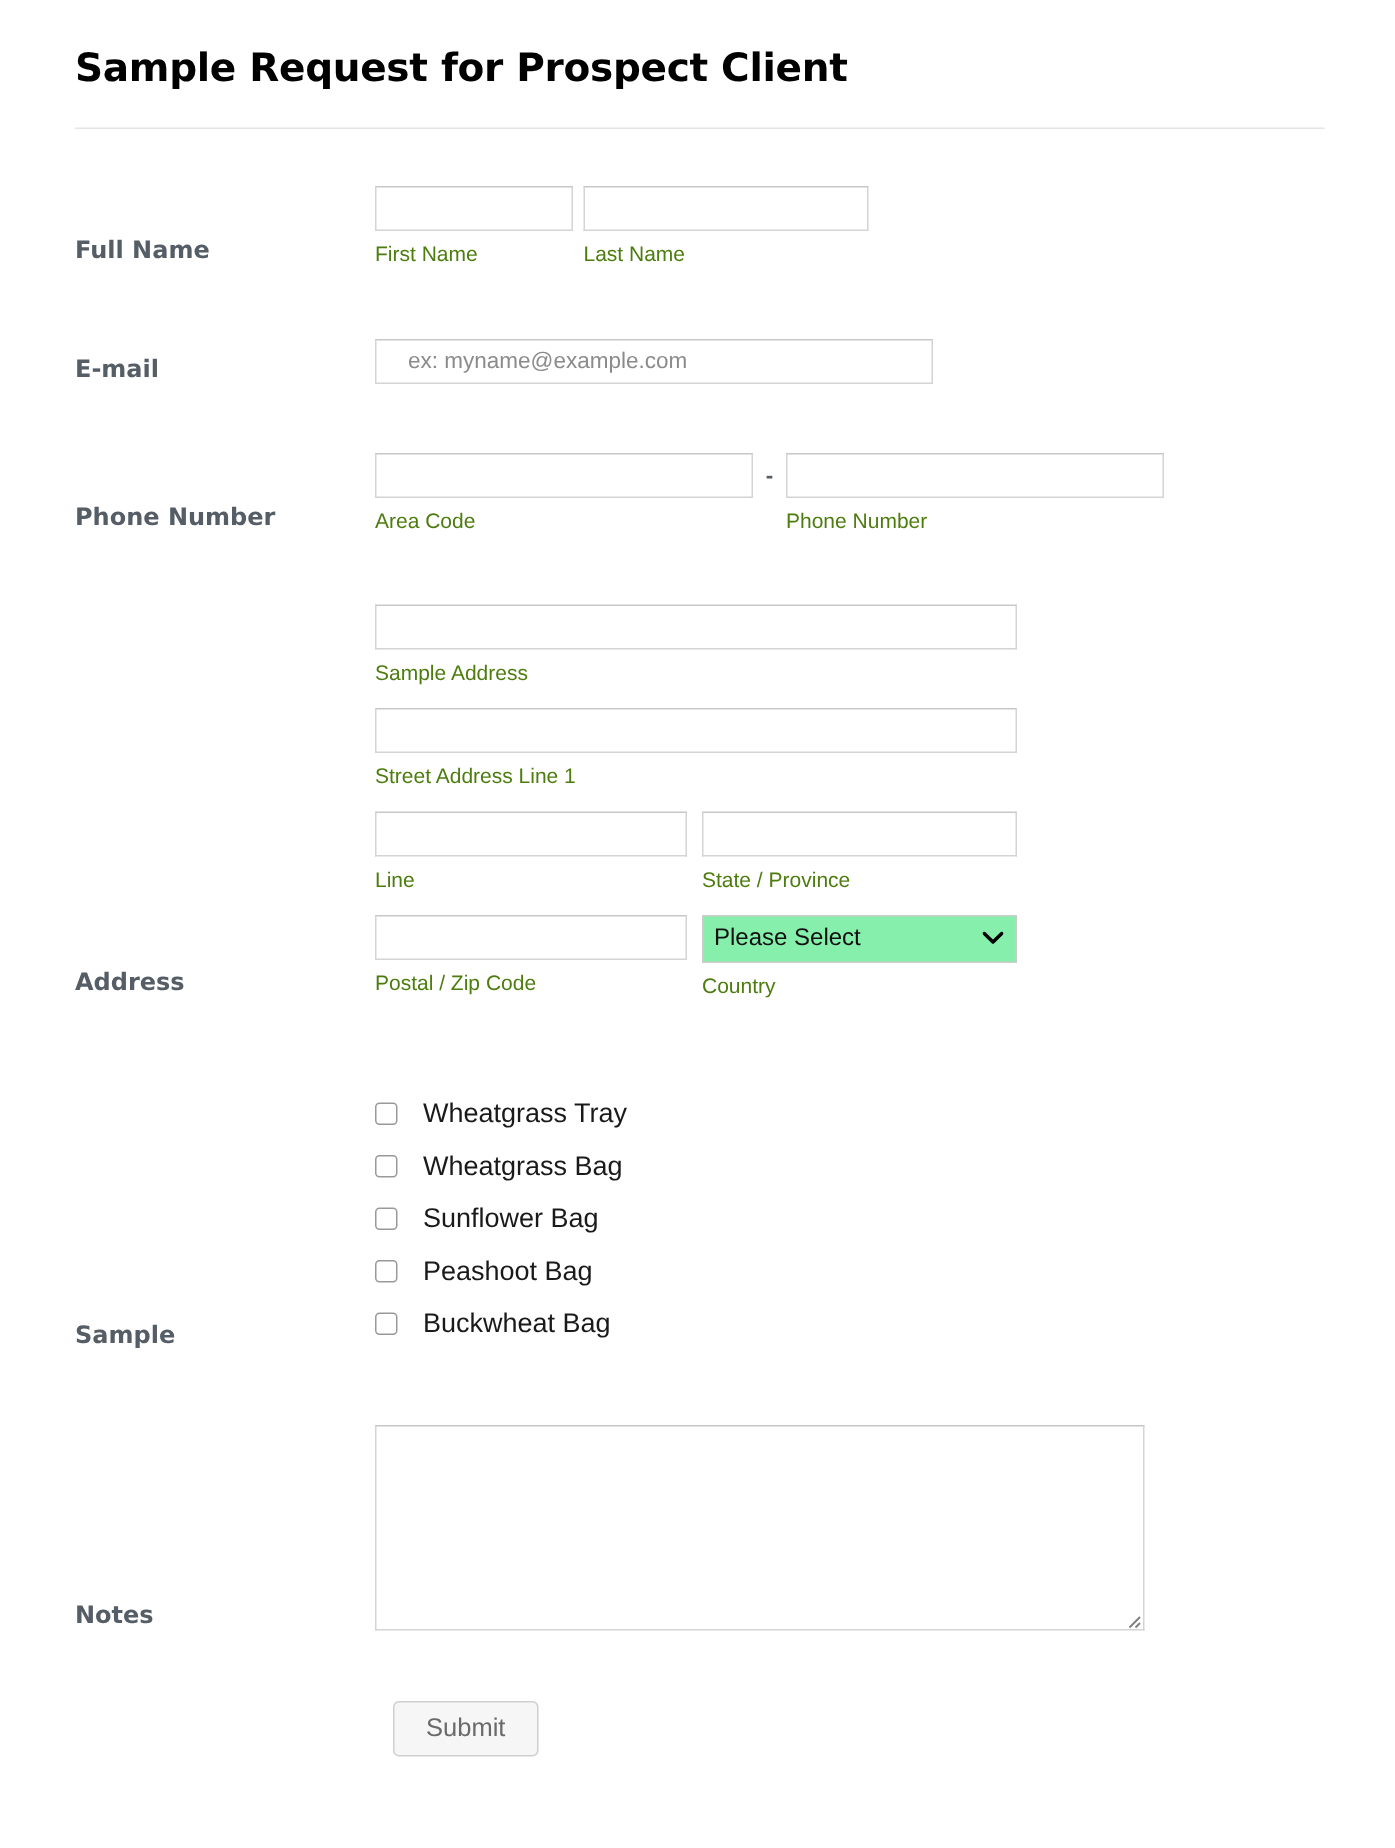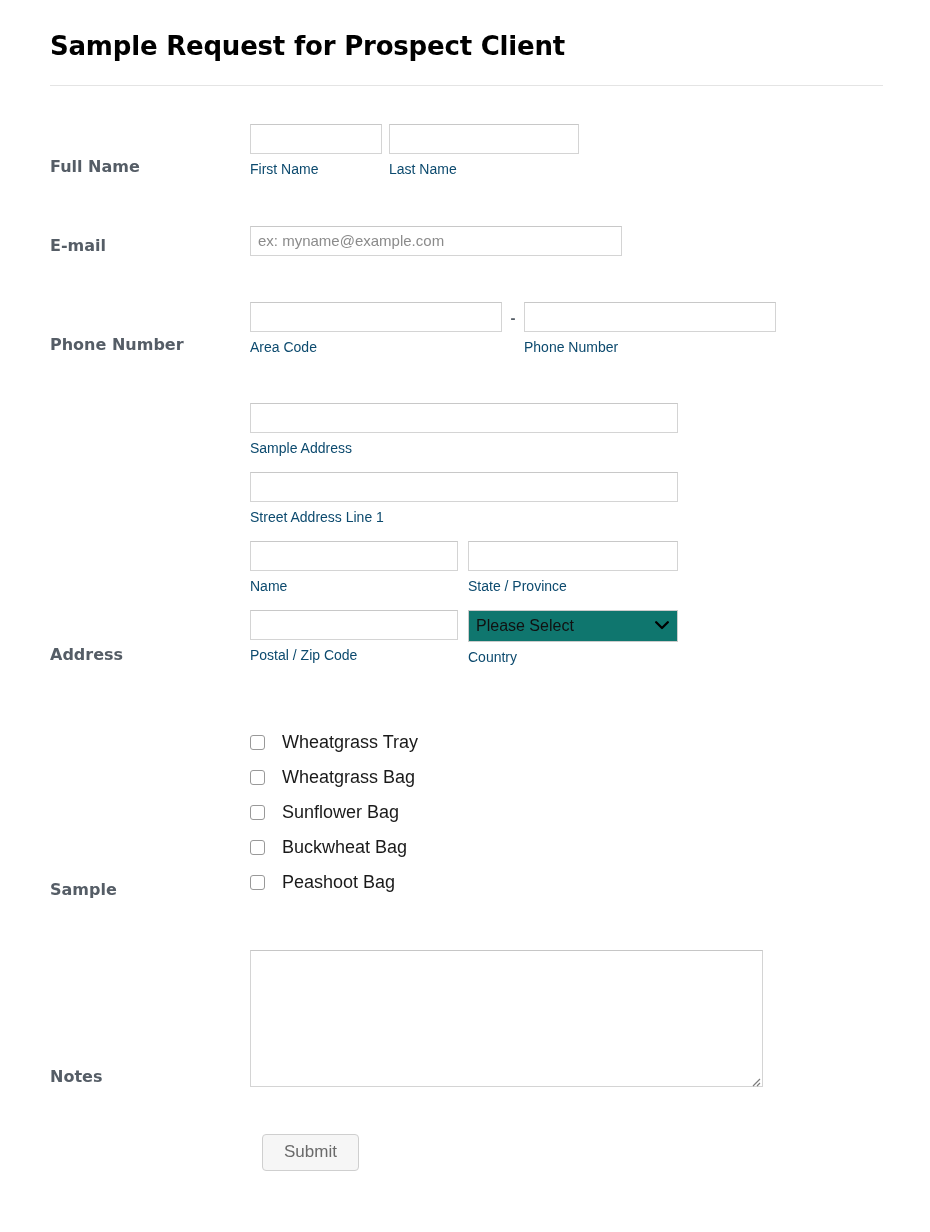--- a/index.html
+++ b/index.html
@@ -79,32 +79,32 @@
 
   
   .txt {
     height: 30px;
     border: 1px solid #d4d4d4;
     border-top-color: #c8c8c8;
     background: #ffffff;
     font-size: 15px;
     font-family: "Liberation Sans", "DejaVu Sans", sans-serif;
     color: #555;
-    padding: 2px 7px;
+    padding: 2px 21px;
     outline: none;
     display: block;
   }
   .txt::placeholder {
     color: #8b8b8b;
     opacity: 1;
   }
 
   .sub-label {
     font-size: 14px;
-    color: #0c4a6e;
+    color: #4d7c0f;
     line-height: 16px;
     margin-top: 7px;
     font-family: "Liberation Sans", "DejaVu Sans", sans-serif;
     display: block;
   }
 
   
   .sub-cols { display: flex; }
   .col-first { width: 132px; margin-right: 7px; }
   .col-last  { width: 190px; }
@@ -134,21 +134,21 @@
   .addr-block:last-child { margin-bottom: 0; }
   .addr-pair { display: flex; }
   .addr-col-a { width: 208px; margin-right: 10px; }
   .addr-col-b { width: 210px; }
   .addr-col-a .txt, .addr-col-b .txt { width: 100%; }
 
   select.sel {
     width: 100%;
     height: 32px;
     border: 1px solid #cccccc;
-    background-color: #0f766e;
+    background-color: #86efac;
     font-size: 16px;
     font-family: "Liberation Sans", "DejaVu Sans", sans-serif;
     color: #111;
     padding: 2px 26px 2px 7px;
     -webkit-appearance: none;
     -moz-appearance: none;
     appearance: none;
     outline: none;
   }
   .sel-wrap { position: relative; }
@@ -288,21 +288,21 @@
         </div>
 
         <div class="addr-block">
           <input class="txt addr-full" type="text" placeholder="" style="">
           <span class="sub-label">Street Address Line 1</span>
         </div>
 
         <div class="addr-block addr-pair">
           <div class="addr-col-a">
             <input class="txt" type="text" placeholder="" style="">
-            <span class="sub-label">Name</span>
+            <span class="sub-label">Line</span>
           </div>
           <div class="addr-col-b">
             <input class="txt" type="text" placeholder="" style="">
             <span class="sub-label">State / Province</span>
           </div>
         </div>
 
         <div class="addr-block addr-pair">
           <div class="addr-col-a">
             <input class="txt" type="text" placeholder="" style="">
@@ -341,26 +341,26 @@
             <span class="check-label">Wheatgrass Bag</span>
           </label>
 
           <label class="check-item">
             <span class="cbox"></span>
             <span class="check-label">Sunflower Bag</span>
           </label>
 
           <label class="check-item">
             <span class="cbox"></span>
+            <span class="check-label">Peashoot Bag</span>
+          </label>
+
+          <label class="check-item">
+            <span class="cbox"></span>
             <span class="check-label">Buckwheat Bag</span>
-          </label>
-
-          <label class="check-item">
-            <span class="cbox"></span>
-            <span class="check-label">Peashoot Bag</span>
           </label>
 
         </div>
       </div>
     </div>
 
     <div class="form-row row-notes">
       <div class="field-label label-notes">Notes</div>
       <div class="field-body">
         <div class="notes-holder">

